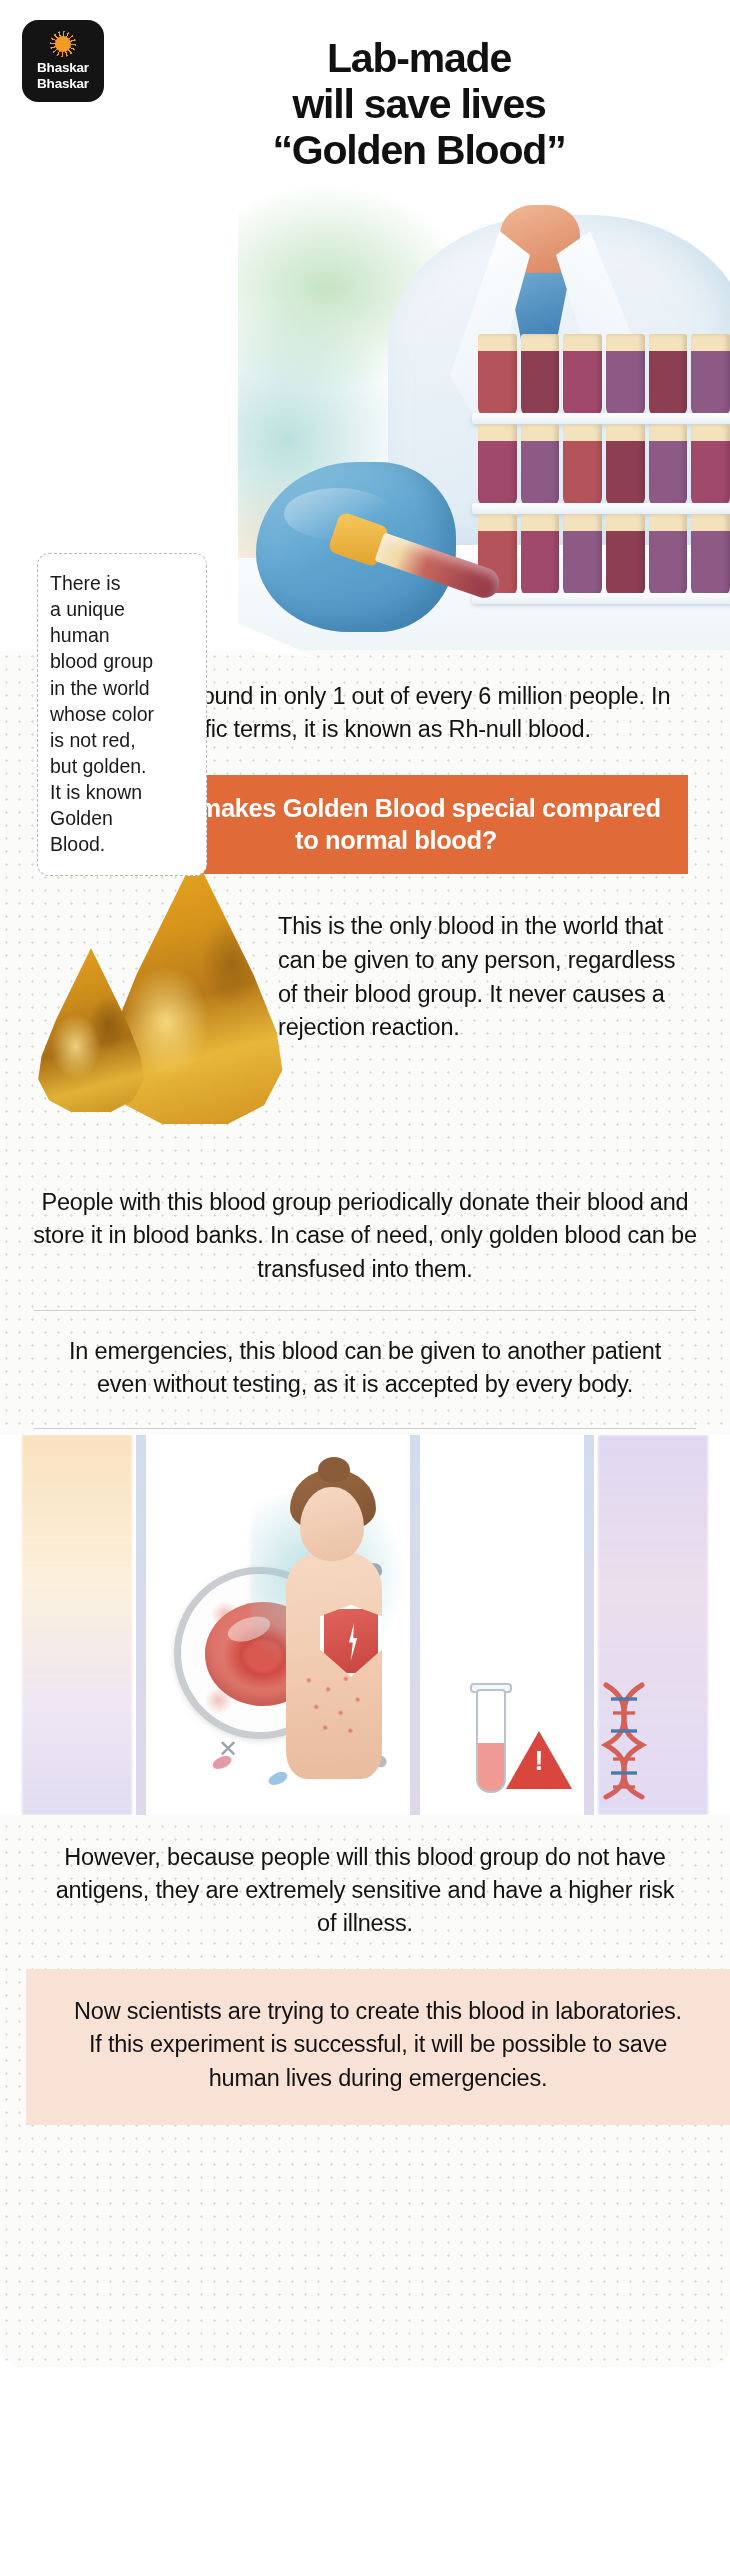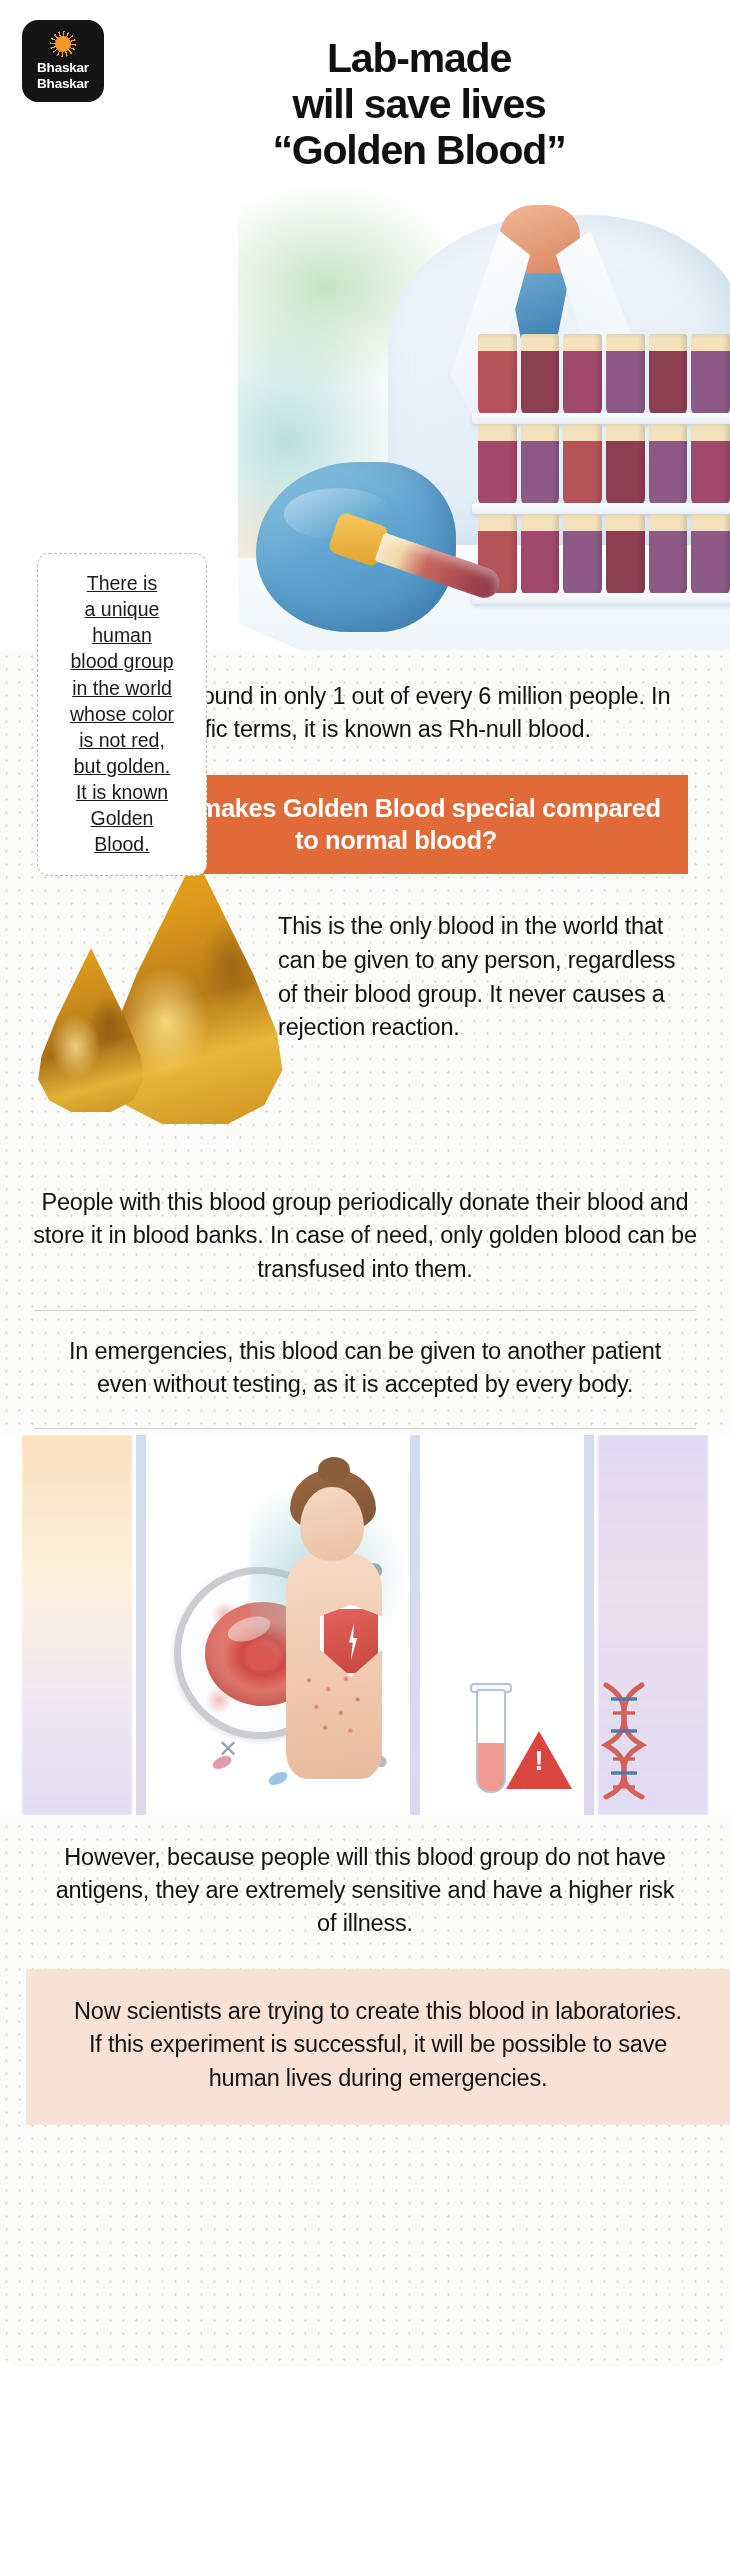--- a/index.html
+++ b/index.html
@@ -247,26 +247,25 @@
 
   
   .bubble {
     position: absolute;
     left: 37px; top: 368px;
     width: 170px;
     background: #ffffff;
     border: 1.3px dashed #b9b9b9;
     border-radius: 12px;
     padding: 16px 12px 18px;
-    text-align: center;
+    text-align: left;
     font-size: 19.5px;
     line-height: 1.34;
     color: #1a1a1a;
     z-index: 4;
-    text-decoration: underline;
   }
   .bubble-tail {
     position: absolute;
     left: 200px; top: 406px;
     width: 118px; height: 88px;
     background: #ffffff;
     border: 1.3px dashed #b9b9b9;
     clip-path: polygon(0 18%, 100% 76%, 0 62%);
     z-index: 3;
   }

